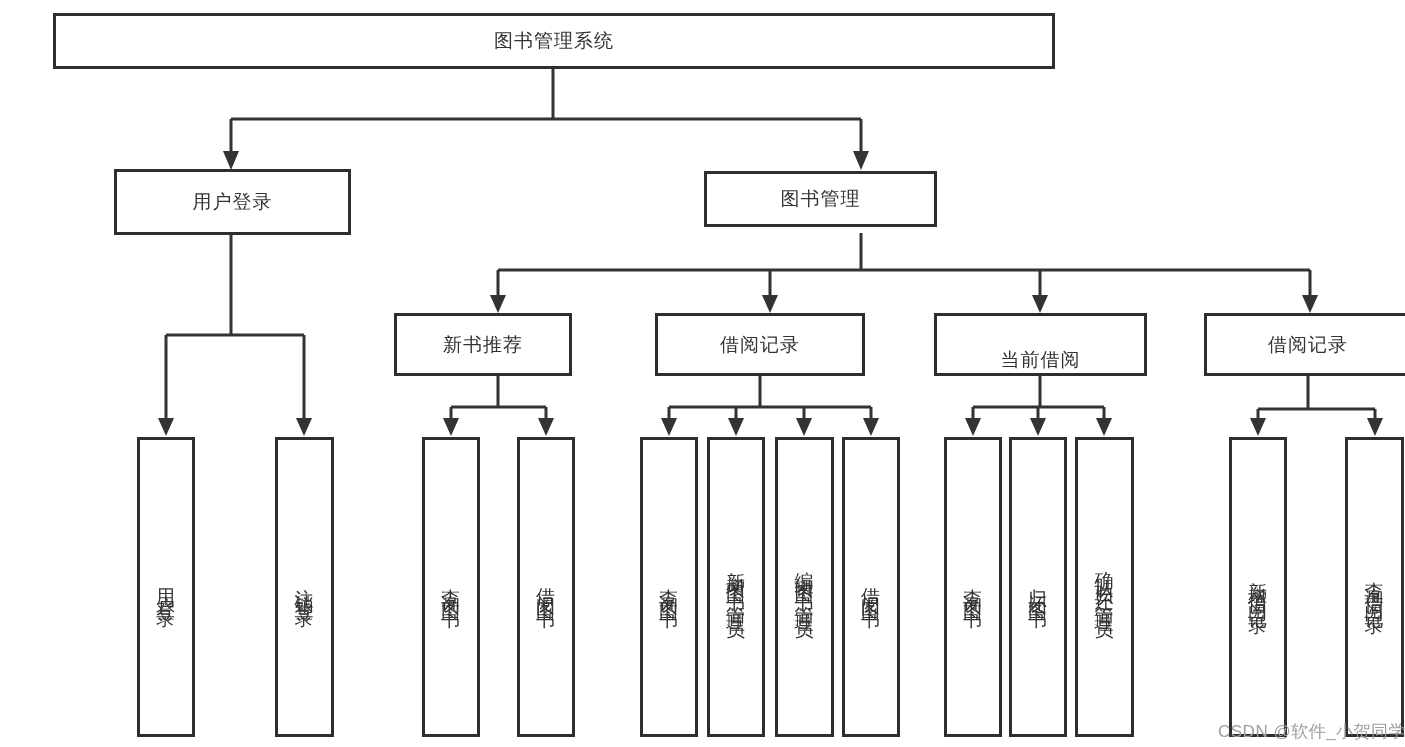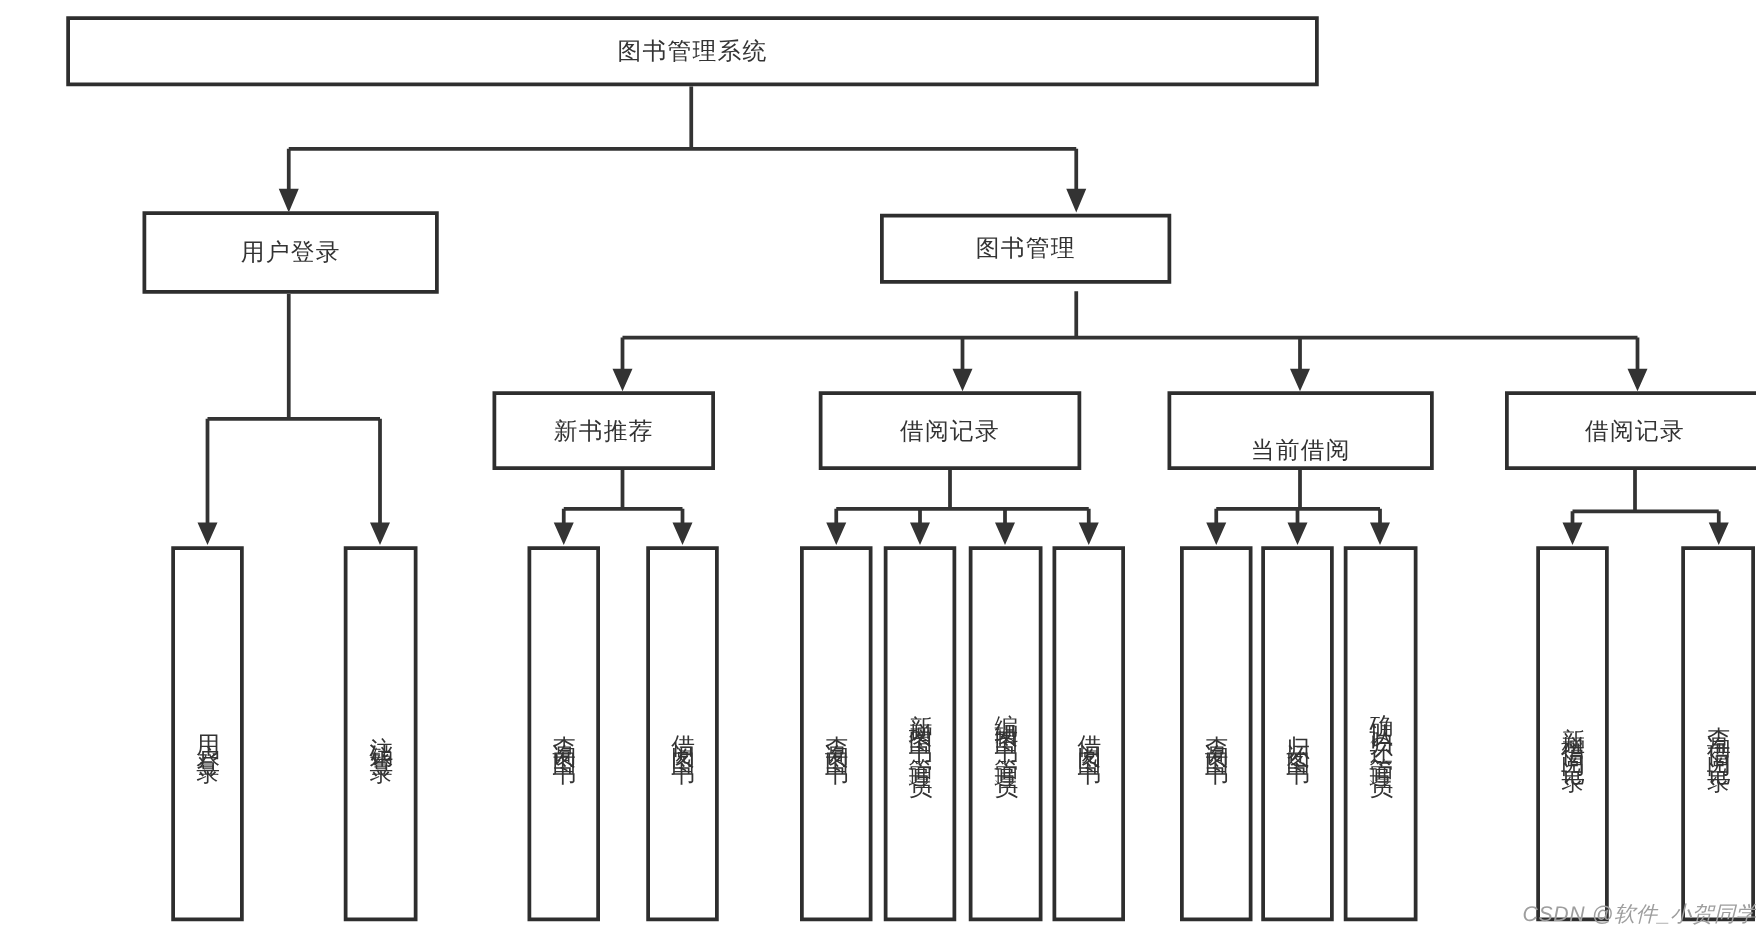--- a/index.html
+++ b/index.html
@@ -56,21 +56,20 @@
   }
   .watermark {
     position: absolute;
     left: 1186px;
     top: 720px;
     z-index: 3;
     font-size: 17px;
     color: #9e9e9e;
     letter-spacing: 0.5px;
     white-space: nowrap;
-    font-style: italic;
   }
 </style>
 </head>
 <body>
 
 <div class="canvas">
 
   <svg class="connectors" width="1405" height="747" viewBox="0 0 1405 747">
     <path fill="none" stroke="#333333" stroke-width="3" d="
       M521 69 V119

